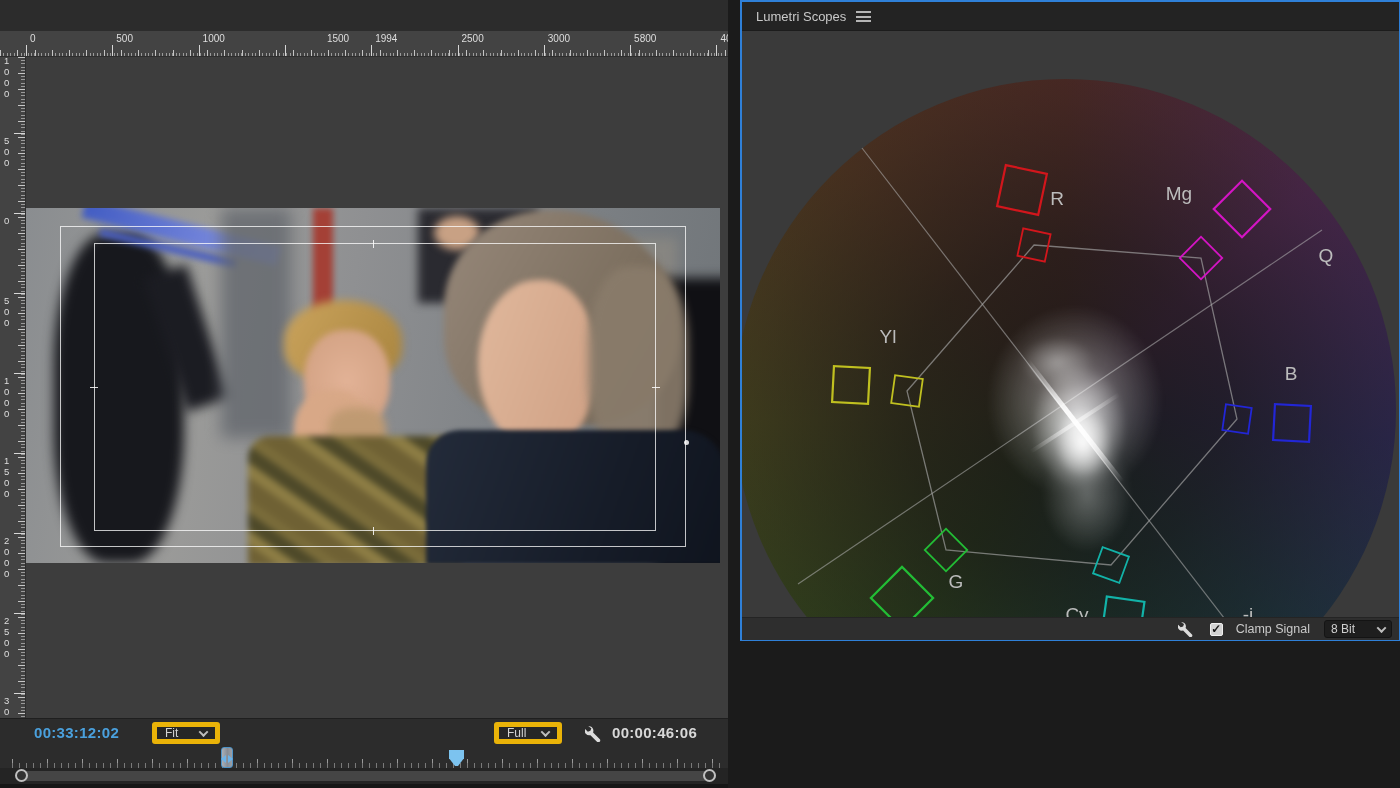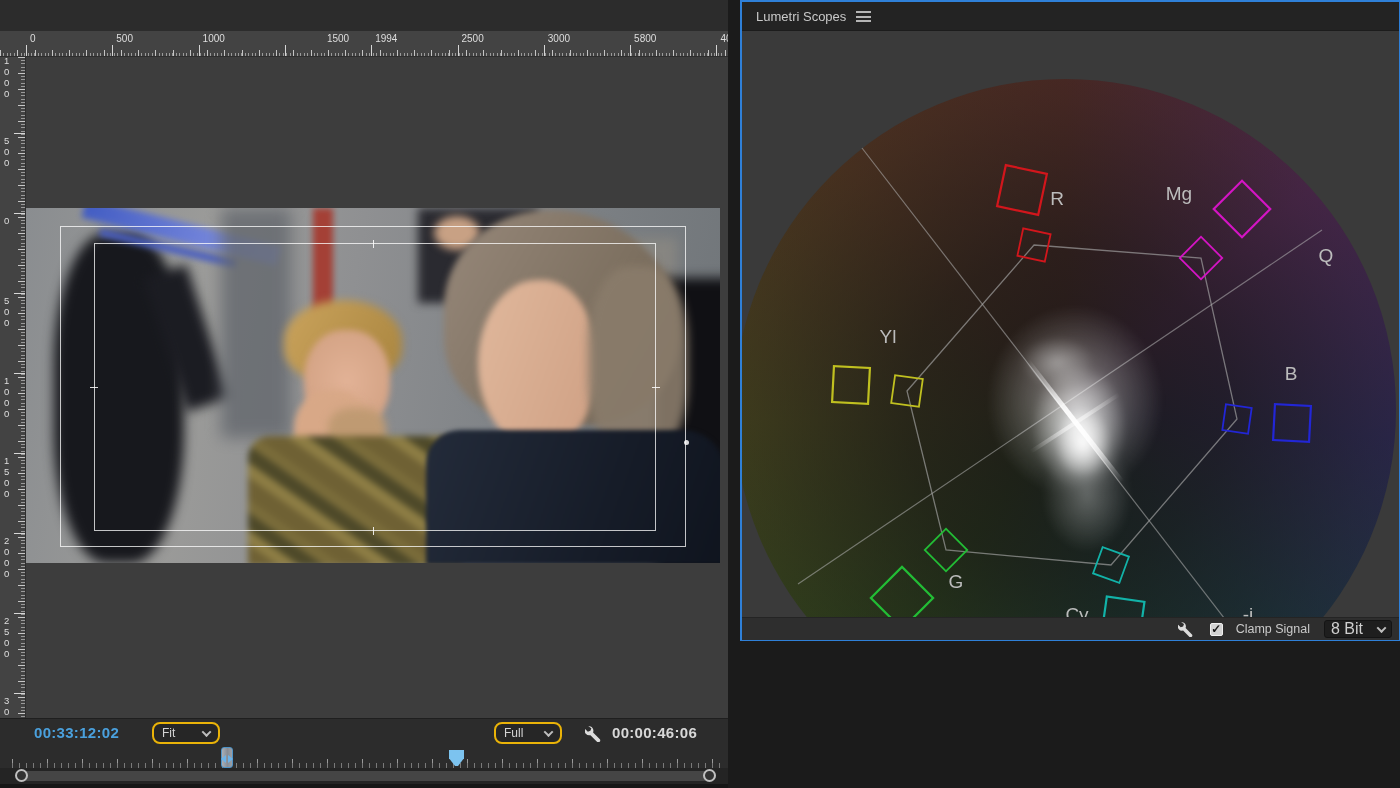--- a/index.html
+++ b/index.html
@@ -46,22 +46,22 @@
   #video .el { position:absolute; }
 
   .safe-rect { position:absolute; border:1px solid rgba(255,255,255,.75); }
   .cross { position:absolute; background:rgba(255,255,255,.85); }
   .handle-dot { position:absolute; width:5px; height:5px; border-radius:50%; background:rgba(255,255,255,.85); }
 
   
   #pm-bar { position:absolute; left:0; top:718px; width:728px; height:28px; background:#2c2c2c;
             border-top:1px solid #1f1f1f; }
   .tc { position:absolute; font-size:15px; font-weight:bold; letter-spacing:.3px; }
-  .dropdown { position:absolute; height:22px; background:#262626; border:2px solid #eab308;
-              border-radius:8px; color:#d4d4d4; font-size:12px; display:flex; align-items:center;
+  .dropdown { position:absolute; height:22px; background:#262626; border:5px solid #eab308;
+              border-radius:3px; color:#d4d4d4; font-size:12px; display:flex; align-items:center;
               padding:0 8px; justify-content:space-between; }
   .chev { width:7px; height:7px; border-right:2px solid #bdbdbd; border-bottom:2px solid #bdbdbd;
           transform:rotate(45deg) translate(-1px,-1px); margin-left:8px; }
   .wrench-btn { position:absolute; width:20px; height:20px; display:flex; align-items:center; justify-content:center; }
 
   
   #scrub { position:absolute; left:0; top:746px; width:728px; height:22px; background:#2c2c2c;
            background-image:
              repeating-linear-gradient(90deg, #7a7a7a 0 1px, transparent 1px 7px),
              repeating-linear-gradient(90deg, #9a9a9a 0 1px, transparent 1px 35px);
@@ -114,21 +114,21 @@
   #streak-i { left:256px; top:417px; width:154px; height:5px; transform:rotate(52deg); }
   #streak-q { left:280px; top:419px; width:106px; height:4px; transform:rotate(-33deg); opacity:.55; }
 
   #rp-footer { position:absolute; left:0; bottom:0; right:0; height:23px; background:#2e2e2e;
                border-top:1px solid #242424; display:flex; align-items:center;
                justify-content:flex-end; padding-right:7px; gap:0; }
   #clamp-box { width:13px; height:13px; background:#d2d2d2; border:1px solid #efefef; border-radius:2px;
                color:#141414; font-size:12px; font-weight:bold; line-height:11px; text-align:center; }
   #clamp-label { color:#c9c9c9; font-size:12.5px; margin-left:13px; }
   #bit-dd { position:relative; width:68px; height:18px; background:#1e1e1e; border:1px solid #141414;
-            border-radius:3px; color:#cfcfcf; font-size:16px; display:flex; align-items:center;
+            border-radius:3px; color:#cfcfcf; font-size:12px; display:flex; align-items:center;
             padding:0 6px; justify-content:space-between; margin-left:14px; }
   .wr-svg { display:block; }
 </style>
 </head>
 <body>
 
 <div id="left-panel">
 
 
   <div id="h-ruler">

